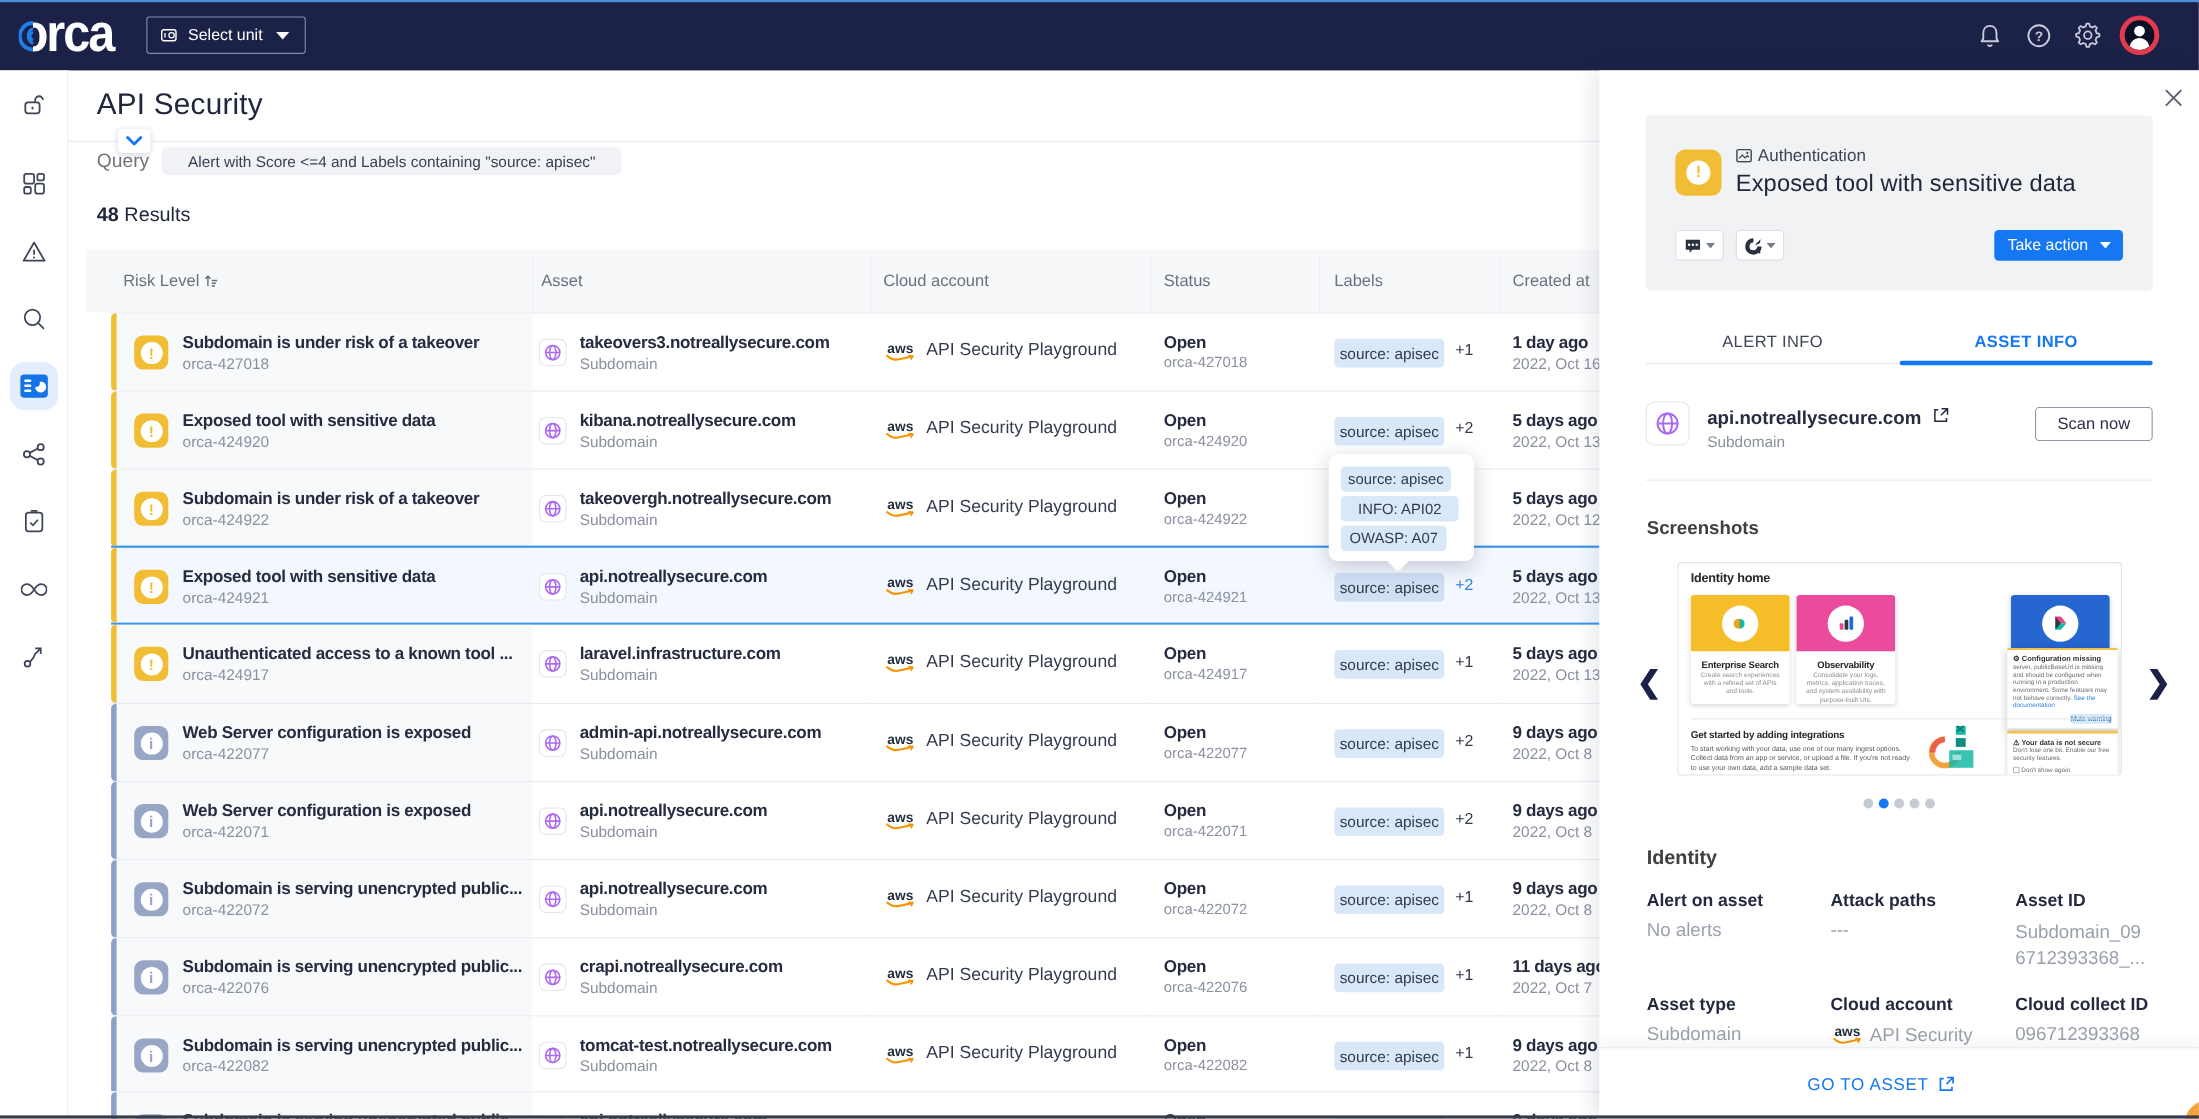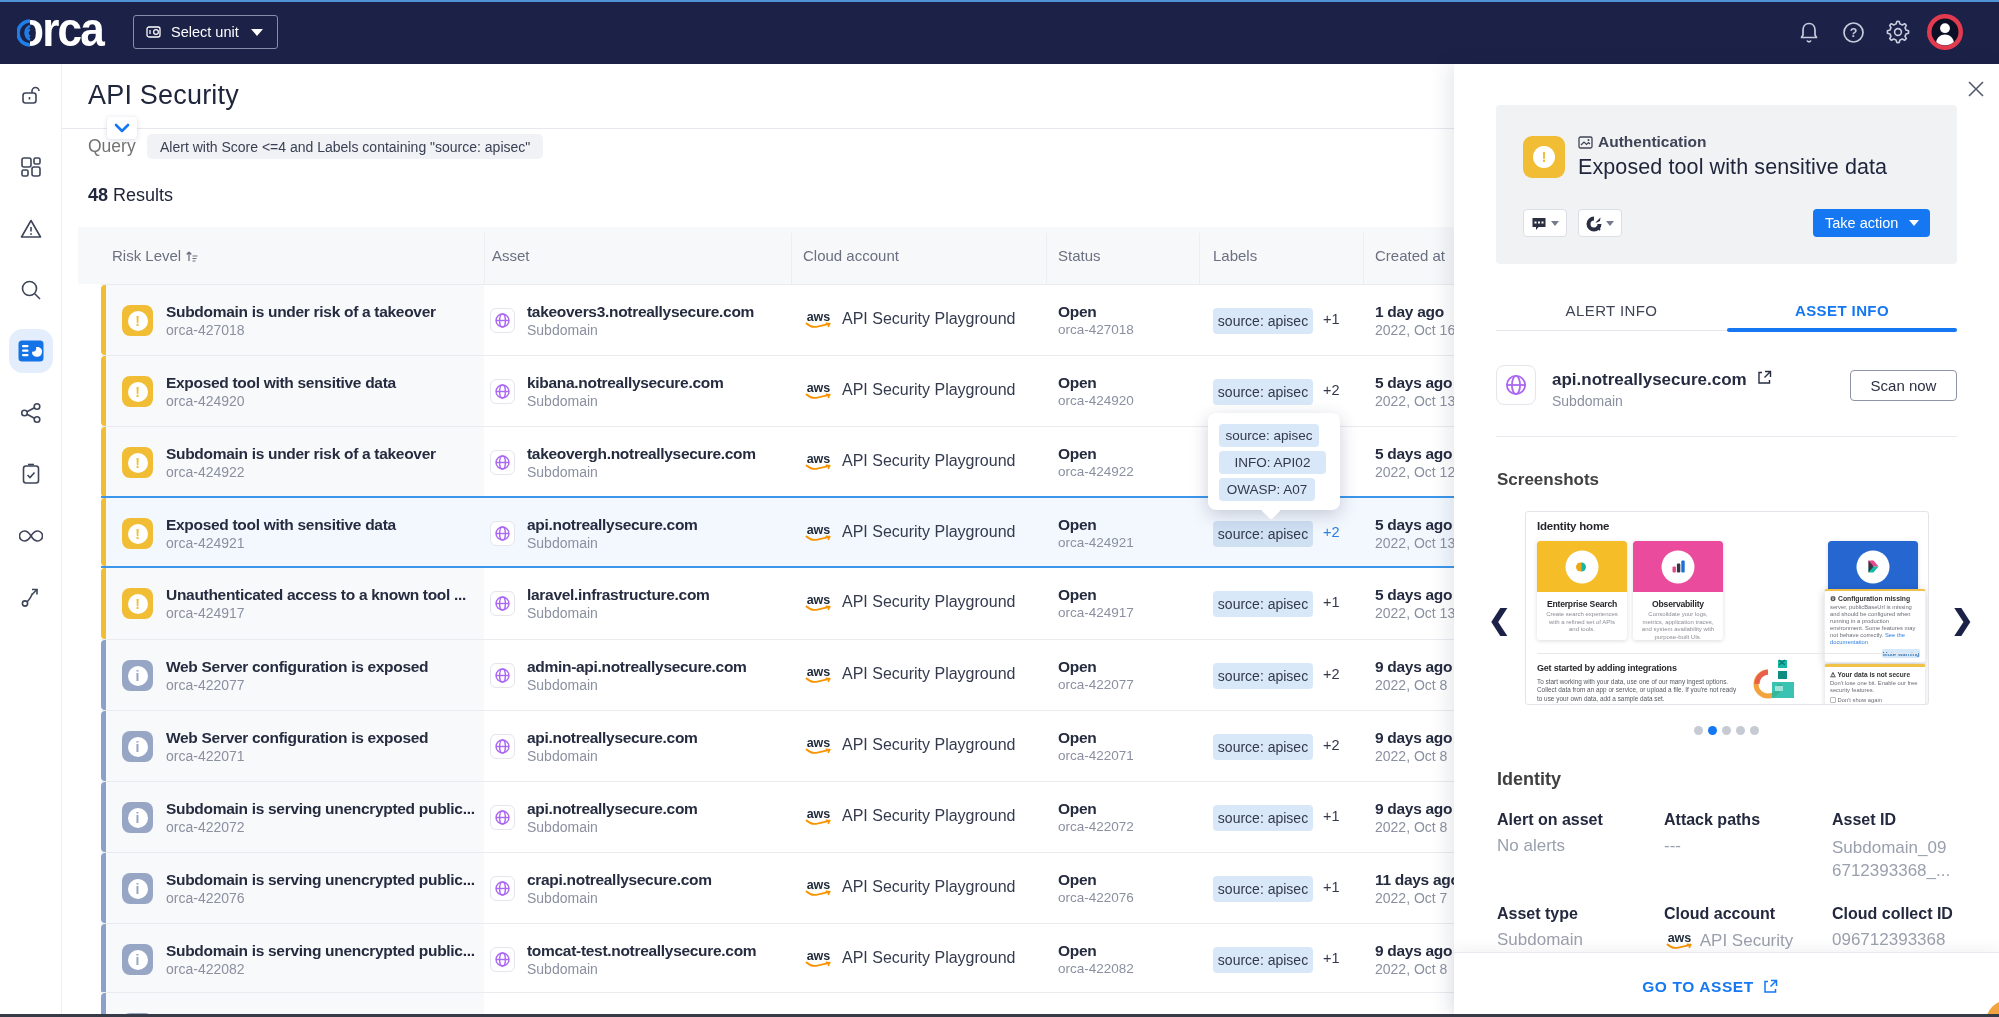--- a/index.html
+++ b/index.html
@@ -16,21 +16,21 @@
 
 .sidebar { position:absolute; left:0; top:64px; width:62px; height:953px; background:#fff; border-right:1px solid #eef0f3; }
 .sideicon { position:absolute; left:19px; }
 .activebox { position:absolute; left:9px; top:265px; width:44px; height:44px; background:#e4edfc; border-radius:14px; }
 
 
 .pgtitle { position:absolute; left:88px; top:80px; font-size:27px; font-weight:500; color:#20263c; letter-spacing:0.2px; }
 .hrline { position:absolute; left:62px; top:128px; width:1392px; height:1px; background:#e6e8ee; }
 .chevbox { position:absolute; left:107px; top:117px; width:30px; height:22px; background:#fff; border-radius:4px; box-shadow:0 1px 5px rgba(40,60,120,0.18); }
 .qlabel { position:absolute; left:88px; top:136px; font-size:17.5px; font-weight:400; color:#737373; }
-.qpill { position:absolute; left:147px; top:134px; height:25px; background:#f1f2f5; border-radius:5px; font-size:14px; color:#3a4053; display:flex; align-items:center; padding:0 13px; }
+.qpill { position:absolute; left:147px; top:134px; height:25px; background:#f1f2f5; border-radius:5px; font-size:14px; color:#3a4053; display:flex; align-items:center; padding:0 24px; }
 .results { position:absolute; left:88px; top:185px; font-size:18px; color:#20263c; }
 
 
 .thead { position:absolute; left:78px; top:227px; width:1376px; height:57px; background:#f7f8fa; }
 .th { position:absolute; top:20px; font-size:15px; color:#6a7080; font-weight:500; }
 .colsep { position:absolute; top:233px; width:1px; height:780px; background:#eceef2; }
 .row { position:absolute; left:101px; width:1353px; height:71px; background:#fff; border-top:1px solid #e9ebef; }
 .row::before { content:""; position:absolute; left:5px; top:0; width:378px; height:100%; background:rgba(243,245,248,0.6); }
 .rowsel::before { display:none; }
 .row .stripe { position:absolute; left:0; top:0; width:5px; height:100%; border-radius:4px 0 0 4px; }
@@ -65,21 +65,21 @@
 
 .tooltip { position:absolute; left:1208px; top:413px; width:132px; height:97px; background:#fff; border-radius:8px; box-shadow:0 5px 18px rgba(30,40,80,0.22); }
 .tooltip .tp { position:absolute; left:11px; height:23px; background:#d9e8f9; border-radius:4px; font-size:13.5px; color:#33394d; display:flex; align-items:center; justify-content:center; }
 .tooltip .tail { position:absolute; left:56px; bottom:-7px; width:14px; height:14px; background:#fff; transform:rotate(45deg); border-radius:2px; }
 
 
 .drawer { position:absolute; left:1454px; top:64px; width:545px; height:953px; background:#fff; box-shadow:-6px 0 18px rgba(30,40,80,0.10); }
 .dx { position:absolute; left:513px; top:16px; width:18px; height:18px; }
 .dcard { position:absolute; left:42px; top:41px; width:461px; height:159px; background:#f1f2f4; border-radius:4px; }
 .dyic { position:absolute; left:27px; top:31px; width:42px; height:42px; background:#f1bd35; border-radius:9px; }
-.dcat { position:absolute; left:82px; top:28px; font-size:15.5px; color:#3f4456;font-weight:bold; }
+.dcat { position:absolute; left:82px; top:28px; font-size:15.5px; color:#3f4456; }
 .dhead { position:absolute; left:82px; top:50px; font-size:21.5px; color:#20263c; letter-spacing:0.1px; }
 .dsmbtn { position:absolute; top:104px; width:44px; height:28px; background:#fff; border:1px solid #dcdee6; border-radius:4px; }
 .dtake { position:absolute; left:317px; top:104px; width:117px; height:28px; background:#1577f2; border-radius:4px; color:#fff; font-size:14.5px; line-height:28px; padding-left:12px; }
 .dtake .tcaret { position:absolute; right:11px; top:11px; width:0; height:0; border-left:5px solid transparent; border-right:5px solid transparent; border-top:6px solid #fff; }
 .tabs { position:absolute; left:42px; top:238px; width:461px; height:29px; }
 .tab1 { position:absolute; left:0; width:231px; text-align:center; font-size:15px; color:#3f4456; letter-spacing:0.4px; }
 .tab2 { position:absolute; left:231px; width:230px; text-align:center; font-size:15px; color:#1577f2; font-weight:700; letter-spacing:0.4px; }
 .tabline { position:absolute; left:42px; top:266px; width:461px; height:1px; background:#e4e6eb; }
 .tabact { position:absolute; left:273px; top:264px; width:230px; height:4px; background:#1577f2; border-radius:2px; }
 .dgbox { position:absolute; left:42px; top:301px; width:40px; height:40px; border:1px solid #e4e6ec; border-radius:8px; background:#fff; }
@@ -92,21 +92,21 @@
 .arrow { position:absolute; font-size:27px; font-weight:700; color:#1c2147; }
 .dot { position:absolute; top:662px; width:9px; height:9px; border-radius:50%; background:#c6cad3; }
 .kcard { top:29px; width:90px; height:99px; background:#fff; border-radius:3px; box-shadow:0 1px 4px rgba(0,0,0,0.14); overflow:hidden; }
 .ktop { position:absolute; left:0; top:0; width:90px; height:51px; border-radius:3px 3px 0 0; }
 .kcirc { position:absolute; left:50%; top:50%; transform:translate(-50%,-50%); width:33px; height:33px; background:#fff; border-radius:50%; display:flex; align-items:center; justify-content:center; }
 .ktitle { position:absolute; left:0; top:58px; width:90px; text-align:center; font-size:8.6px; font-weight:700; color:#26262c; letter-spacing:-0.2px; }
 .kbody { position:absolute; left:7px; top:70px; width:76px; text-align:center; font-size:6px; line-height:7.6px; color:#8a8d94; }
 .fldl { position:absolute; font-size:16px; font-weight:700; color:#23293e; }
 .fldv { position:absolute; font-size:17px; color:#9aa0ad; }
 .dfooter { position:absolute; left:0; top:888px; width:545px; height:65px; background:#fff; border-top:1px solid #e8eaef; box-shadow:0 -5px 12px rgba(30,40,80,0.05); }
-.goasset { position:absolute; left:0; width:496px; top:25px; text-align:center; font-size:15.5px; font-weight:700; color:#1577f2; letter-spacing:0.6px;padding-left:16px; }
+.goasset { position:absolute; left:0; width:496px; top:25px; text-align:center; font-size:15.5px; font-weight:400; color:#1577f2; letter-spacing:0.6px;padding-left:16px; }
 </style>
 </head>
 <body>
 
 <div class="topbar">
   <div class="topline"></div>
   <svg class="abs" style="left:17px;top:12px" width="95" height="42" viewBox="0 0 95 42">
     <g transform="scale(0.92 1)">
         <text x="0" y="34" font-family="Liberation Sans, sans-serif" font-weight="bold" font-size="48" fill="#ffffff" letter-spacing="-2">orca</text>
       </g>

